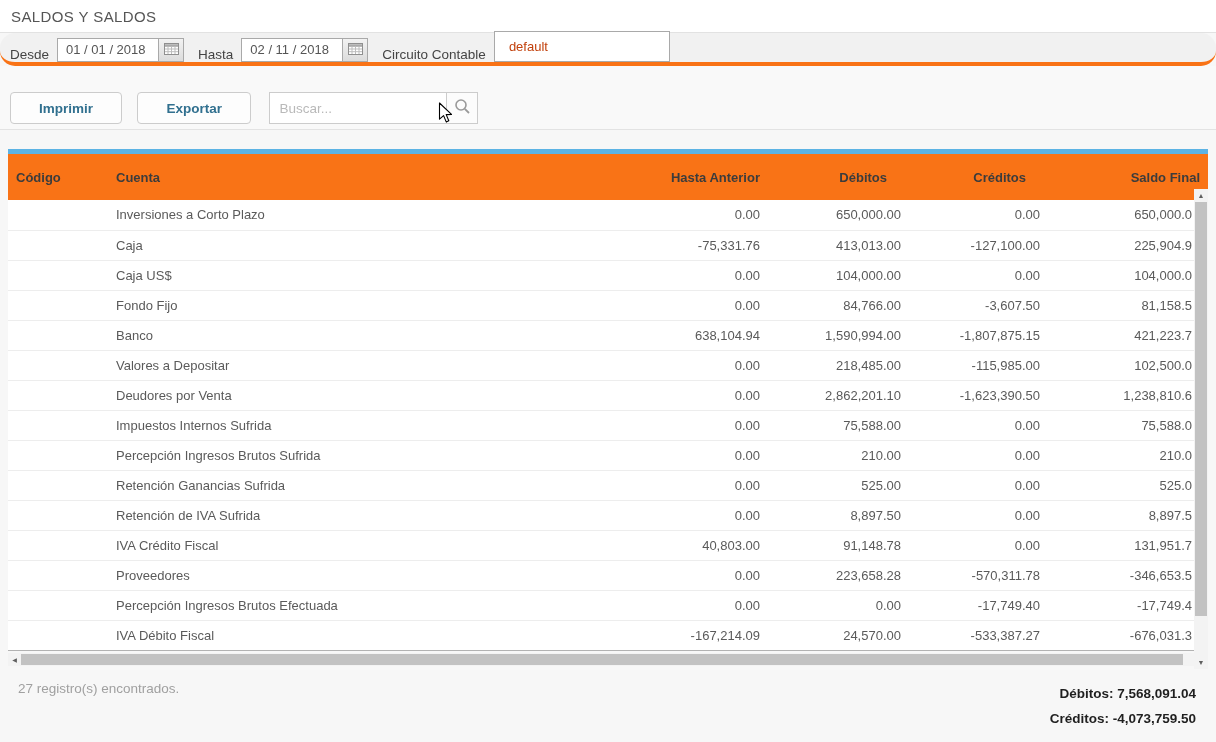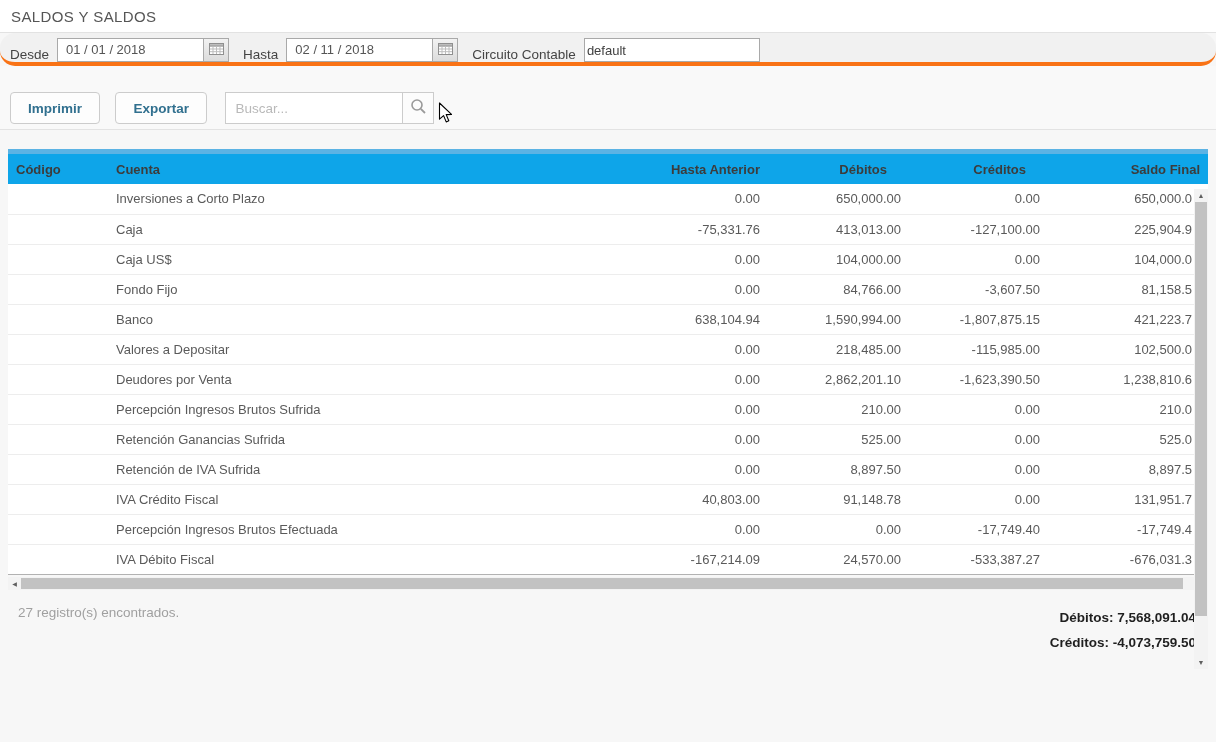--- a/index.html
+++ b/index.html
@@ -21,41 +21,41 @@
 
   
   .filterbar {
     height:33px; background:#f1f1f1; border-bottom:4px solid #f97316;
     display:flex; align-items:flex-end; padding:0 10px;
     font-size:13.5px; color:#444;border-radius:15px;
   }
   .filterbar label { margin-right:8px; }
   .date-group {
     display:flex; align-items:stretch; border:1px solid #a9a9a9;
-    background:#fff; height:24px; margin-right:14px;gap:45px;
+    background:#fff; height:24px; margin-right:14px;
   }
   .date-text { width:100px; padding:3px 8px 0; font-size:13px; color:#555; white-space:nowrap; }
   .cal-btn {
     width:25px; border:none; border-left:1px solid #a9a9a9;
     background:linear-gradient(#f2f2f2,#dcdcdc);
     display:flex; align-items:center; justify-content:center; padding:0; cursor:pointer;
   }
   .circuito-input {
-    width:176px; height:24px; border:1px solid #a9a9a9; background:#fff;
-    font-size:13px; color:#404040; padding:0 2px;
+    width:176px; height:31px; border:1px solid #a9a9a9; background:#fff;
+    font-size:13px; color:#c2410c; padding:0 14px;
     font-family:"Liberation Sans","DejaVu Sans",sans-serif;
   }
 
   
   .toolbar {
     background:#f9f9f9; border-bottom:1px solid #e3e3e3;
     padding:26px 10px 6px; height:64px;
   }
   .btn {
-    height:32px; padding:0 17px; margin-right:11px;
+    height:32px; padding:0 28px; margin-right:11px;
     background:#fdfdfd; border:1px solid #ccc; border-radius:4px;
     color:#31708f; font-weight:bold; font-size:13.5px; cursor:pointer;
     font-family:"Liberation Sans","DejaVu Sans",sans-serif;
   }
   .search-group { display:inline-flex; height:32px; vertical-align:top; margin-left:3px; }
   .search-input {
     width:178px; border:1px solid #ccc; padding:12px 9px; font-size:13.5px; color:#555;
     background:#fff; font-family:"Liberation Sans","DejaVu Sans",sans-serif;
   }
   .search-input::placeholder { color:#b9b9b9; }
@@ -72,21 +72,21 @@
     border-bottom:1px solid #b2b2b2;
   }
   table { width:1200px; border-collapse:collapse; table-layout:fixed; }
   col.c-codigo { width:100px; }
   col.c-cuenta { width:492px; }
   col.c-sa  { width:170px; }
   col.c-deb { width:141px; }
   col.c-cred{ width:139px; }
   col.c-sf  { width:158px; }
   thead th {
-    background:#0ea5e9; height:30px; font-size:13px; color:#3c3c3c;
+    background:#f97316; height:46px; font-size:13px; color:#3c3c3c;
     font-weight:bold; text-align:left; padding:0 10px 0 8px; white-space:nowrap;
   }
   thead th.num { text-align:right; }
   thead th.th-deb, thead th.th-cred { padding-right:24px; }
   thead th.th-sf { padding-right:8px;margin-top:28px; }
   tbody td {
     height:30px; background:#fff; border-bottom:1px solid #ededed;
     font-size:13px; color:#5a5a5a; padding:0 10px 0 8px; white-space:nowrap; overflow:hidden;
   }
   tbody td.num { text-align:right; }
@@ -274,20 +274,28 @@
 
   <tr>
     <td></td>
     <td>Deudores por Venta</td>
     <td class="num">0.00</td>
     <td class="num">2,862,201.10</td>
     <td class="num">-1,623,390.50</td>
     <td class="num sf">1,238,810.6</td>
   </tr>
 
+  <tr>
+    <td></td>
+    <td>Impuestos Internos Sufrida</td>
+    <td class="num">0.00</td>
+    <td class="num">75,588.00</td>
+    <td class="num">0.00</td>
+    <td class="num sf">75,588.0</td>
+  </tr>
 
   <tr>
     <td></td>
     <td>Percepción Ingresos Brutos Sufrida</td>
     <td class="num">0.00</td>
     <td class="num">210.00</td>
     <td class="num">0.00</td>
     <td class="num sf">210.0</td>
   </tr>
 
@@ -311,20 +319,28 @@
 
   <tr>
     <td></td>
     <td>IVA Crédito Fiscal</td>
     <td class="num">40,803.00</td>
     <td class="num">91,148.78</td>
     <td class="num">0.00</td>
     <td class="num sf">131,951.7</td>
   </tr>
 
+  <tr>
+    <td></td>
+    <td>Proveedores</td>
+    <td class="num">0.00</td>
+    <td class="num">223,658.28</td>
+    <td class="num">-570,311.78</td>
+    <td class="num sf">-346,653.5</td>
+  </tr>
 
   <tr>
     <td></td>
     <td>Percepción Ingresos Brutos Efectuada</td>
     <td class="num">0.00</td>
     <td class="num">0.00</td>
     <td class="num">-17,749.40</td>
     <td class="num sf">-17,749.4</td>
   </tr>
 

